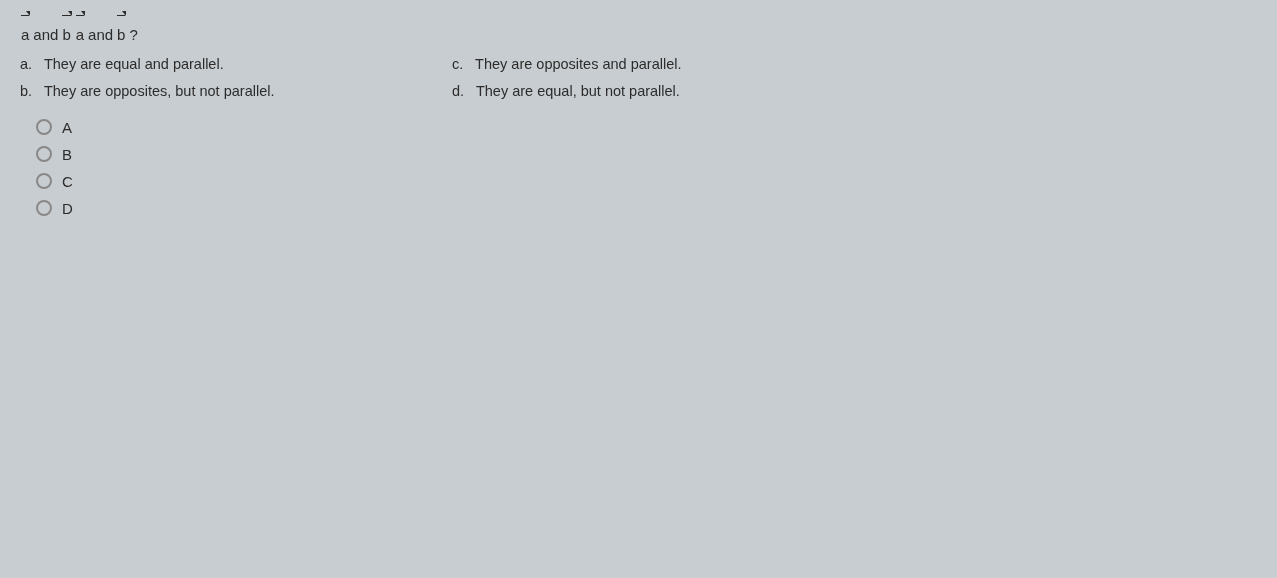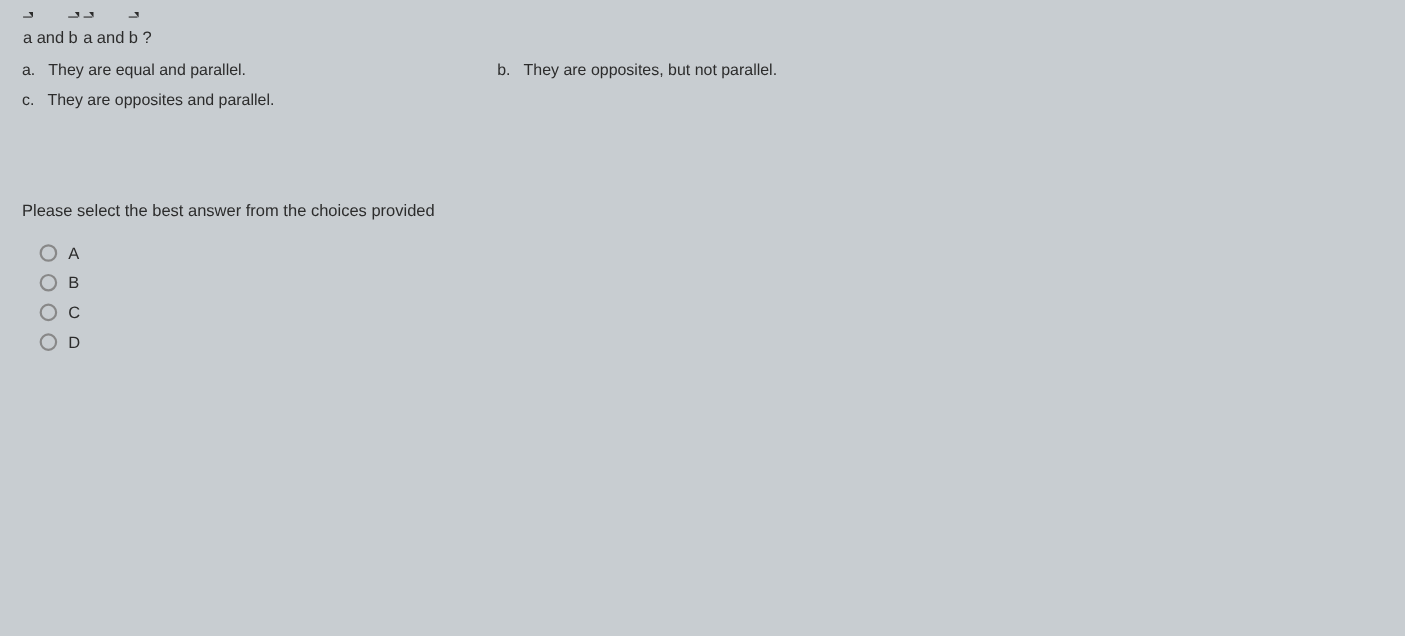--- a/index.html
+++ b/index.html
@@ -153,48 +153,50 @@
       <span>?</span>
     </div>
 
     <div class="choices-grid">
       <div class="choice-item">
         <span class="choice-label">a.</span>
         &nbsp;
         <span>They are equal and parallel.</span>
       </div>
       <div class="choice-item">
+        <span class="choice-label">c.</span>
+        &nbsp;
+        <span>They are opposites and parallel.</span>
+      </div>
+      <div class="choice-item">
         <span class="choice-label">b.</span>
         &nbsp;
         <span>They are opposites, but not parallel.</span>
       </div>
       <div class="choice-item">
-        <span class="choice-label">c.</span>
-        &nbsp;
-        <span>They are opposites and parallel.</span>
+        <span class="choice-label">d.</span>
+        &nbsp;
+        <span>They are equal, but not parallel.</span>
       </div>
     </div>
   </div>
 
-  <div class="prompt-text">
-    <span>Please select the best answer from the choices provided</span>
+
+  <div class="radio-options">
+    <label class="radio-option">
+      <span class="radio-circle"></span>
+      <span>A</span>
+    </label>
+    <label class="radio-option">
+      <span class="radio-circle"></span>
+      <span>B</span>
+    </label>
+    <label class="radio-option">
+      <span class="radio-circle"></span>
+      <span>C</span>
+    </label>
+    <label class="radio-option">
+      <span class="radio-circle"></span>
+      <span>D</span>
+    </label>
   </div>
 
-  <div class="radio-options">
-    <label class="radio-option">
-      <span class="radio-circle"></span>
-      <span>A</span>
-    </label>
-    <label class="radio-option">
-      <span class="radio-circle"></span>
-      <span>B</span>
-    </label>
-    <label class="radio-option">
-      <span class="radio-circle"></span>
-      <span>C</span>
-    </label>
-    <label class="radio-option">
-      <span class="radio-circle"></span>
-      <span>D</span>
-    </label>
-  </div>
-
 </div>
 
 </body></html>

